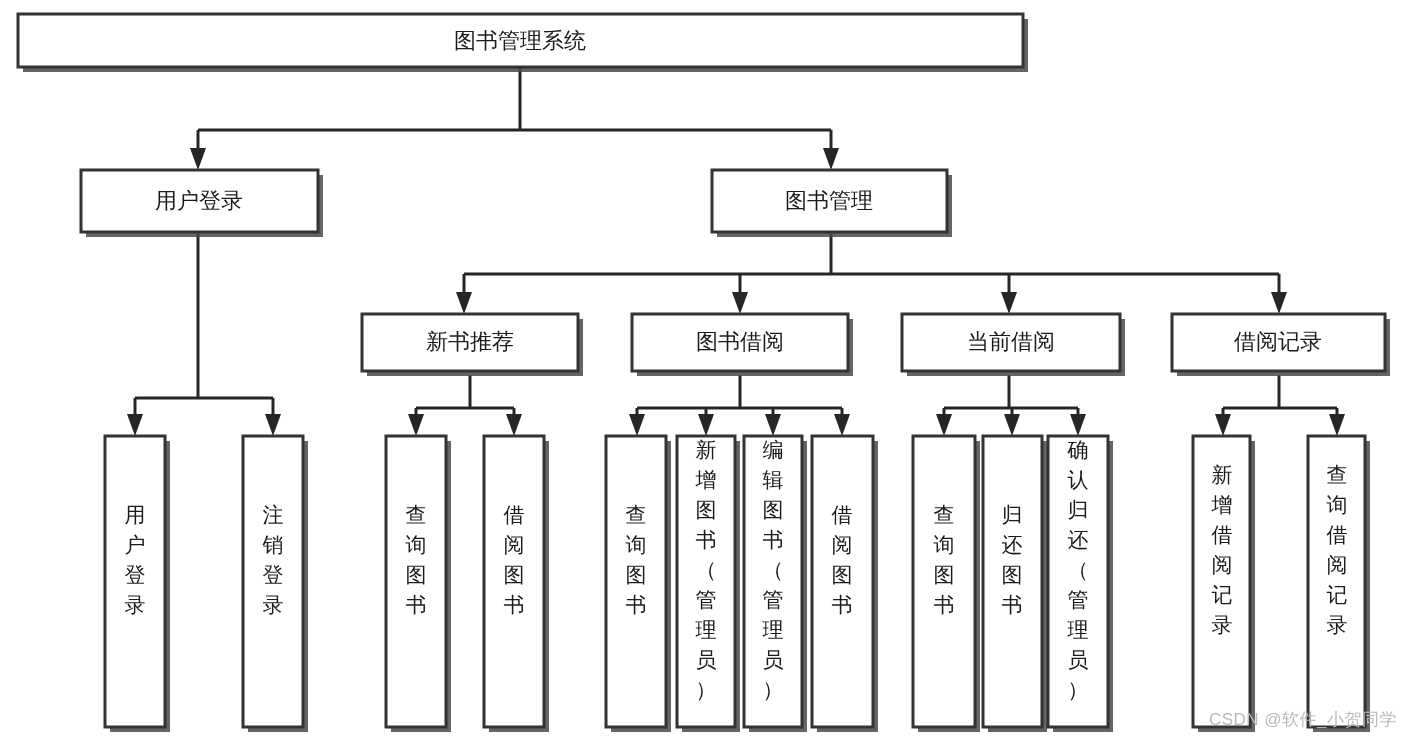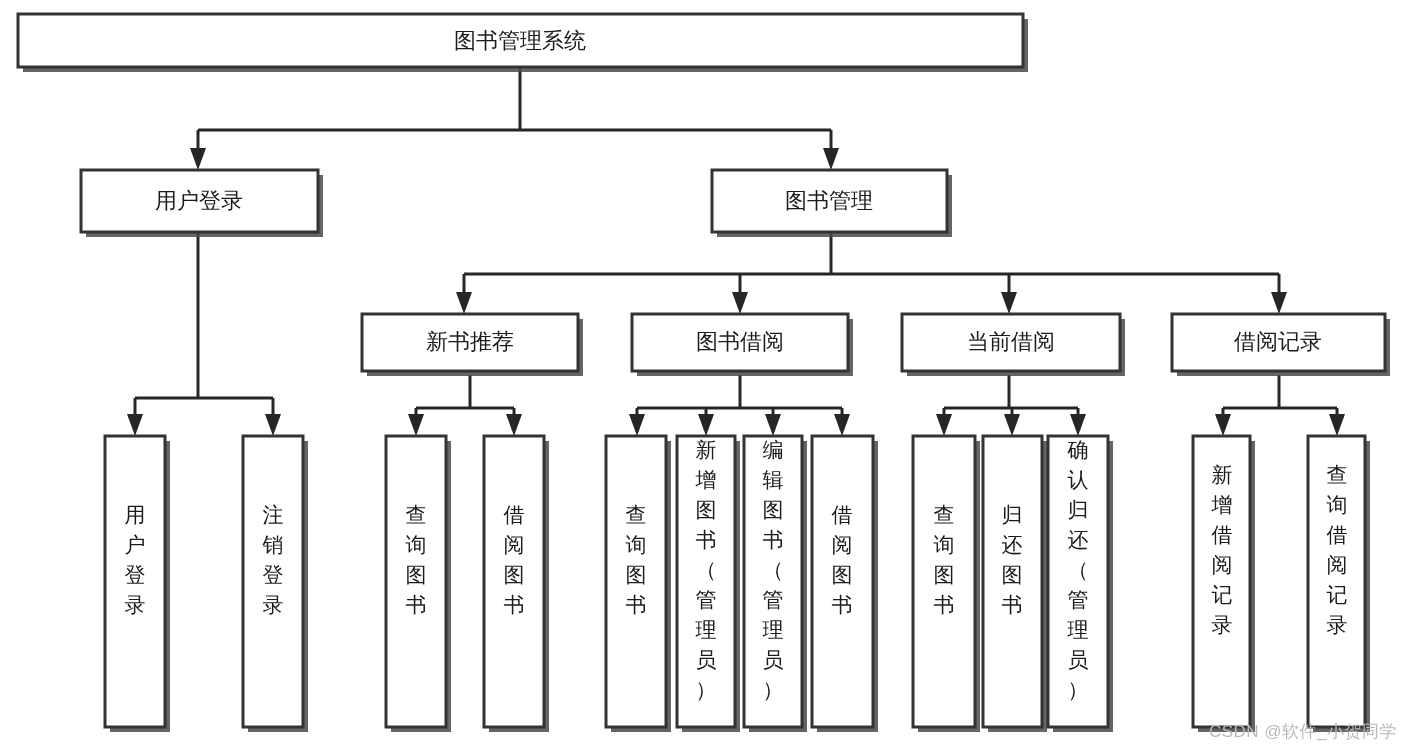--- a/index.html
+++ b/index.html
@@ -54,21 +54,21 @@
   }
   .node-label-v {
     font-family: "Liberation Sans", "DejaVu Sans", sans-serif;
     font-size: 21px;
     fill: #1b1b1b;
     text-anchor: middle;
   }
   .watermark {
     position: absolute;
     right: 8px;
-    bottom: 4px;
+    bottom: 16px;
     font-family: "Liberation Sans", "DejaVu Sans", sans-serif;
     font-size: 17px;
     color: #b9b9b9;
     letter-spacing: 0.5px;
     white-space: nowrap;
     user-select: none;
     margin-top: 8px;
   }
 </style>
 </head>

